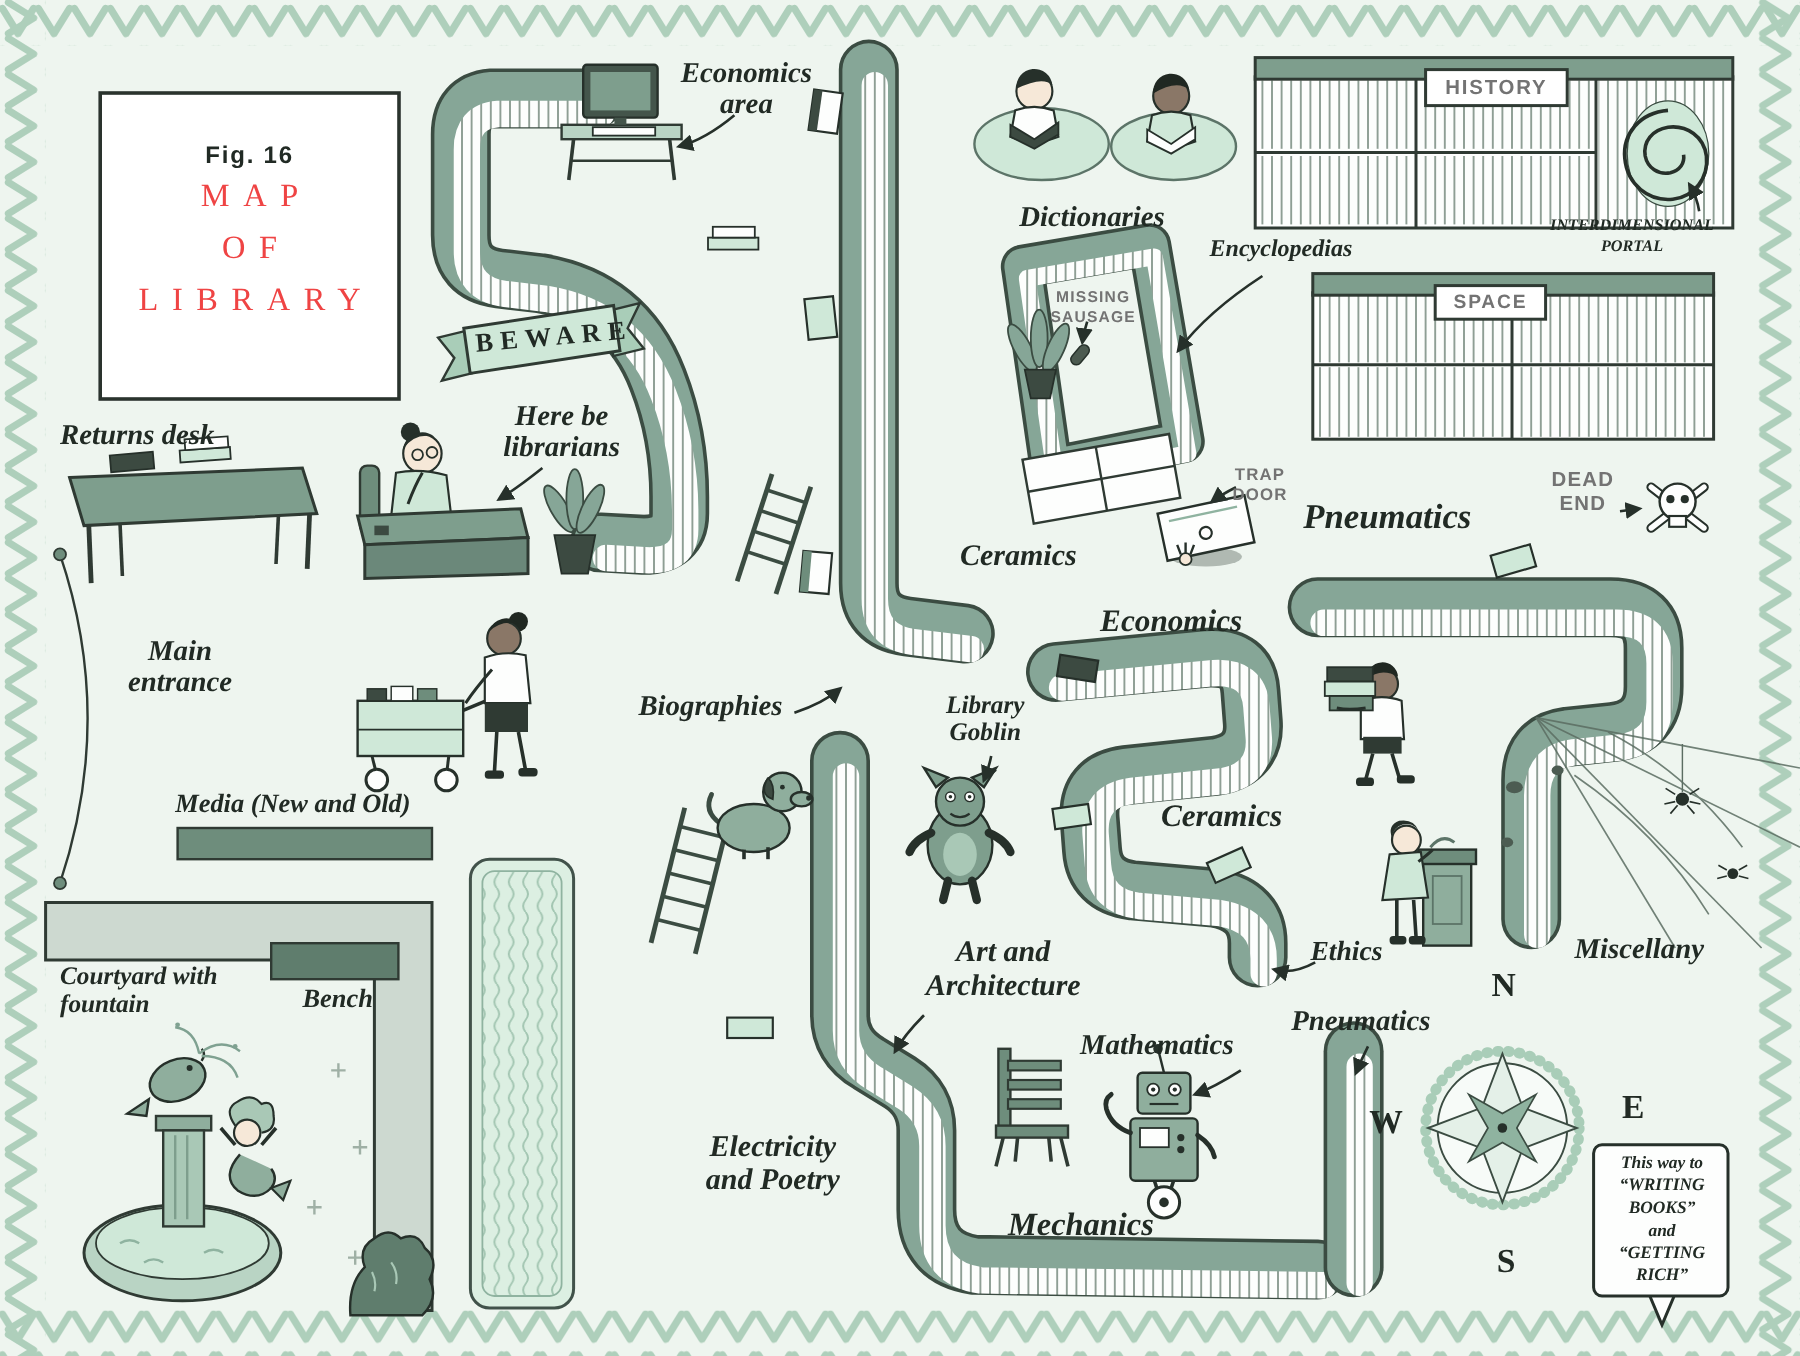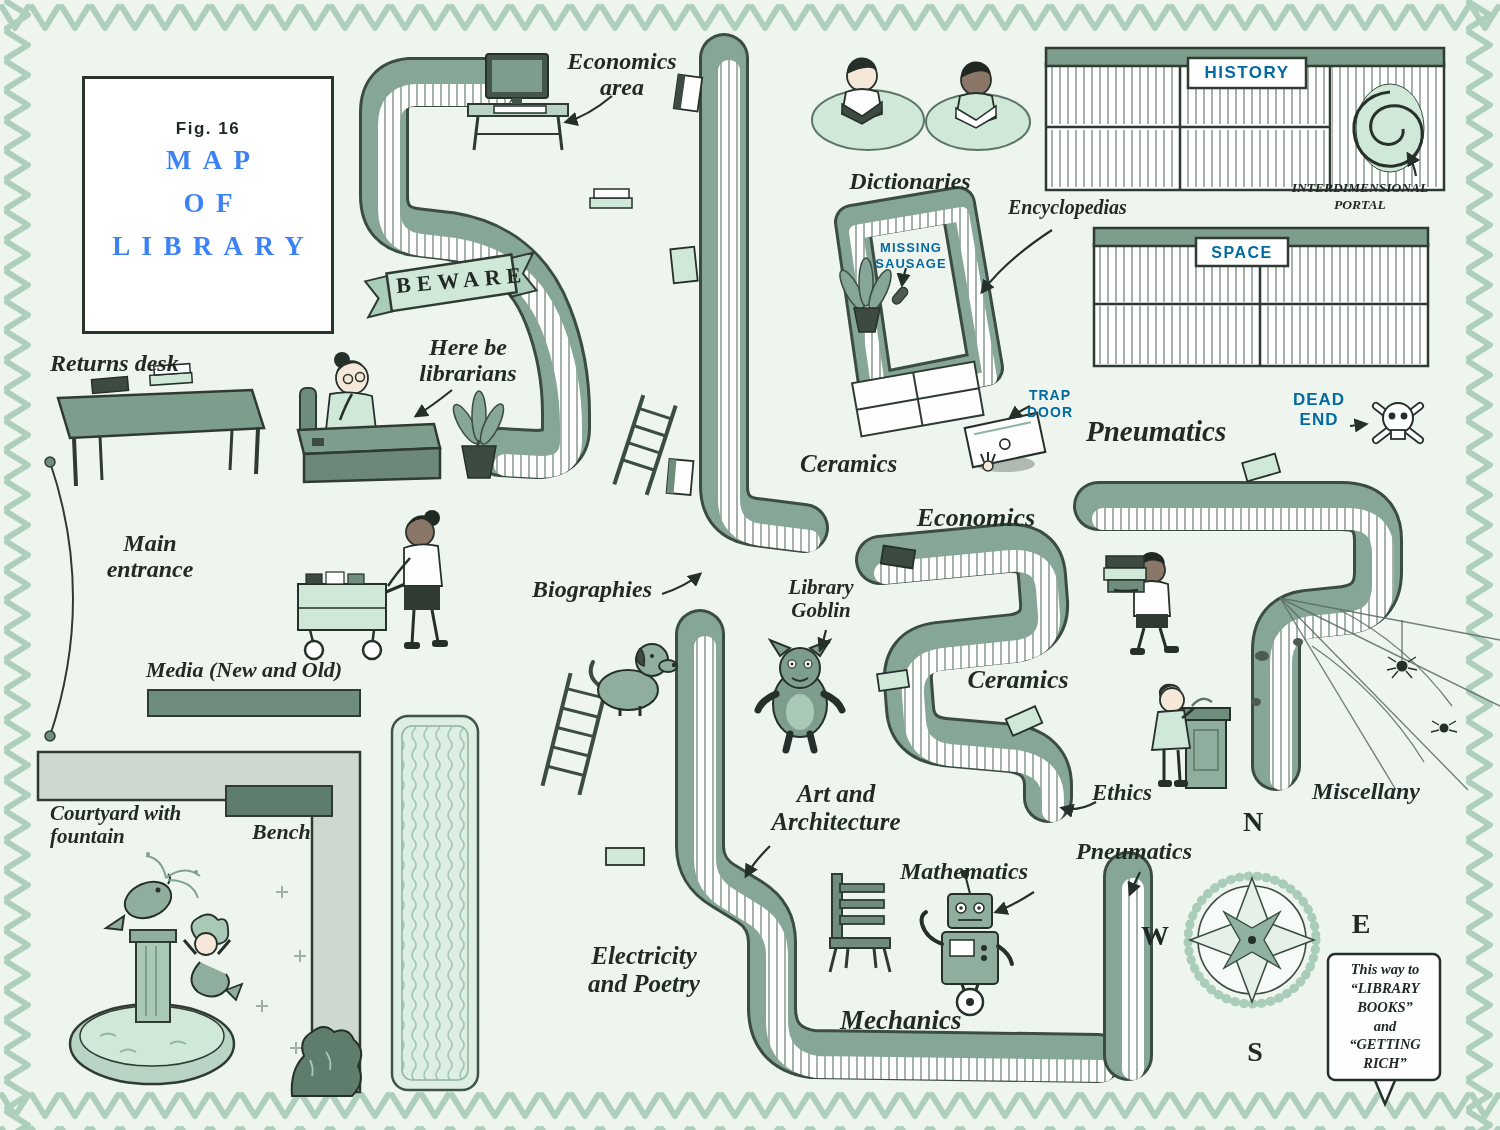--- a/index.html
+++ b/index.html
@@ -3,29 +3,29 @@
 <meta charset="utf-8">
 <style>
   html,body{margin:0;padding:0;background:#dde8e0;}
   .scene{position:relative;width:1500px;height:1130px;background:#eef5ef;overflow:hidden;
          font-family:"Liberation Serif",serif;}
   svg.art{position:absolute;left:0;top:0;}
   .lbl{position:absolute;font-family:"Liberation Serif",serif;font-style:italic;font-weight:700;
        color:#212a24;line-height:1.1;text-align:center;white-space:normal;}
   .lbl.left{text-align:left;}
   .caps{position:absolute;font-family:"Liberation Sans",sans-serif;font-style:normal;font-weight:700;
-        color:#0369a1;letter-spacing:1px;line-height:1.2;text-align:center;}
+        color:#737373;letter-spacing:1px;line-height:1.2;text-align:center;}
   .smallcaps{position:absolute;font-family:"Liberation Serif",serif;font-style:italic;font-weight:700;
         color:#212a24;font-size:13.5px;line-height:1.25;text-align:center;}
   .titlebox{position:absolute;left:82px;top:76px;width:246px;height:252px;background:#ffffff;
         border:3px solid #2a332d;}
   .fig{margin-top:40px;text-align:center;font-family:"Liberation Sans",sans-serif;font-weight:700;
-        font-size:17px;letter-spacing:1.5px;color:#212a24;}
-  .titleline{text-align:center;font-family:"Liberation Serif",serif;font-weight:700;font-size:27px;
-        letter-spacing:0.42em;padding-left:0.42em;line-height:43px;color:#3b82f6;}
+        font-size:20px;letter-spacing:1.5px;color:#212a24;}
+  .titleline{text-align:center;font-family:"Liberation Serif",serif;font-weight:400;font-size:27px;
+        letter-spacing:0.42em;padding-left:0.42em;line-height:43px;color:#ef4444;}
   .cletter{position:absolute;font-family:"Liberation Serif",serif;font-weight:700;font-size:28px;
         color:#212a24;width:30px;text-align:center;}
   .signbox{position:absolute;left:1334px;top:960px;width:102px;text-align:center;
         font-family:"Liberation Serif",serif;font-style:italic;font-weight:700;font-size:14.5px;
         line-height:1.3;color:#212a24;}
   .banner-text{position:absolute;left:396px;top:268px;width:118px;text-align:center;
         font-family:"Liberation Serif",serif;font-weight:700;font-size:22px;letter-spacing:6px;
         color:#212a24;transform:rotate(-5deg);}
 </style>
 </head>
@@ -528,20 +528,20 @@
 <div class="lbl" style="left:588px;top:942px;width:112px;font-size:25px;">Electricity and Poetry</div>
 <div class="lbl left" style="left:840px;top:1006px;width:160px;font-size:27px;">Mechanics</div>
 
 <div class="cletter" style="left:1238px;top:806px;">N</div>
 <div class="cletter" style="left:1346px;top:908px;">E</div>
 <div class="cletter" style="left:1240px;top:1036px;">S</div>
 <div class="cletter" style="left:1140px;top:920px;">W</div>
 
 <div class="signbox">
   <div>This way to</div>
-  <div>“LIBRARY</div>
+  <div>“WRITING</div>
   <div>BOOKS”</div>
   <div>and</div>
   <div>“GETTING</div>
   <div>RICH”</div>
 </div>
 
 </div>
 
 </body></html>

